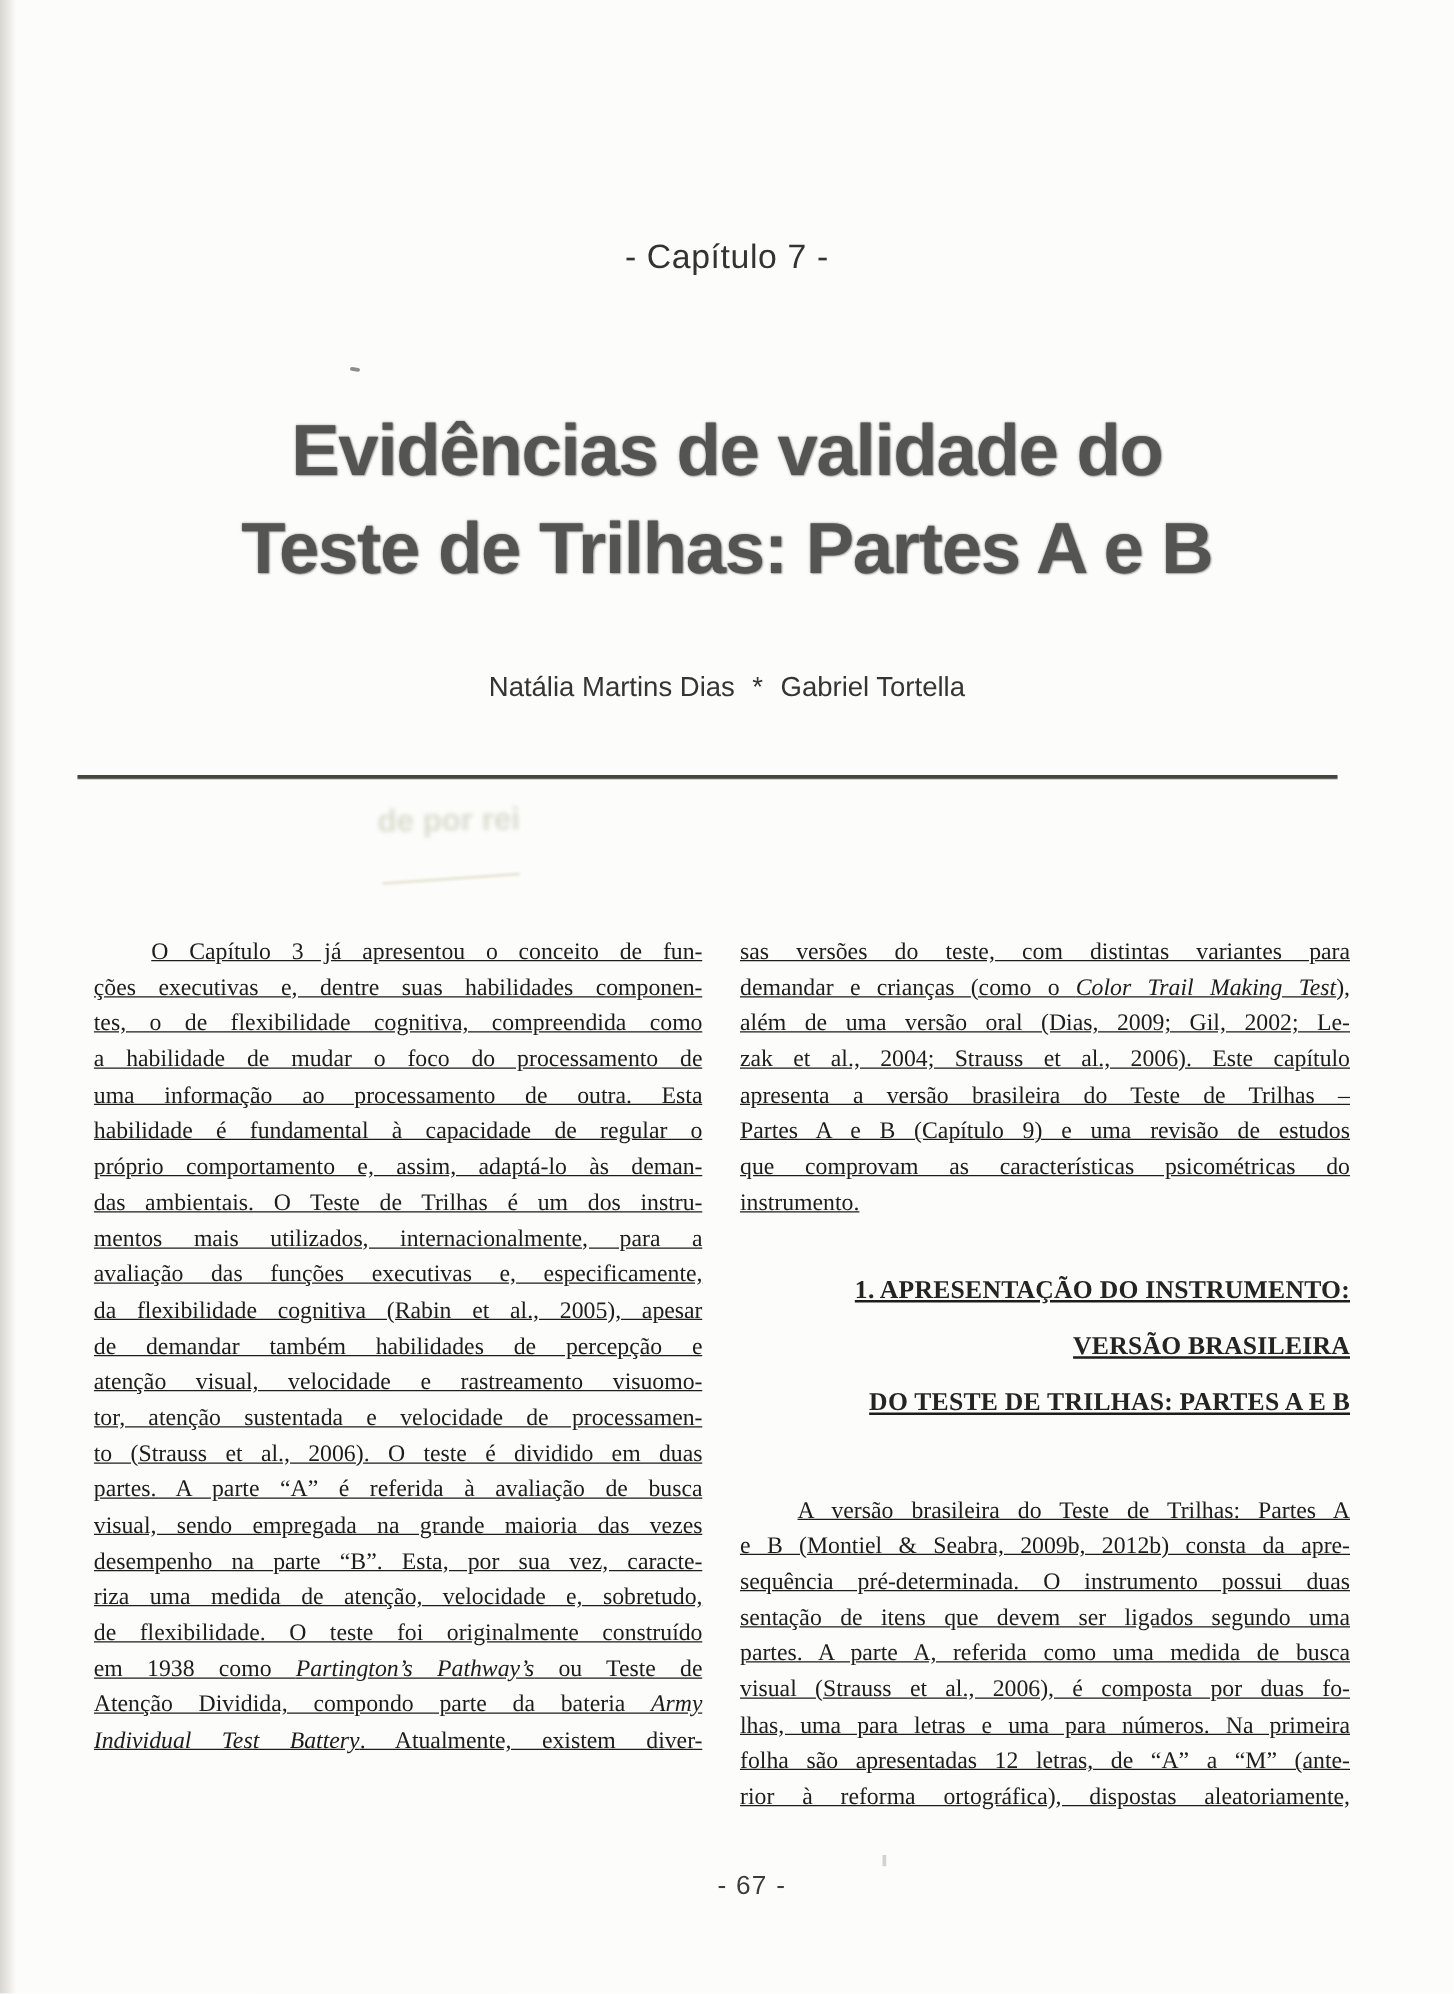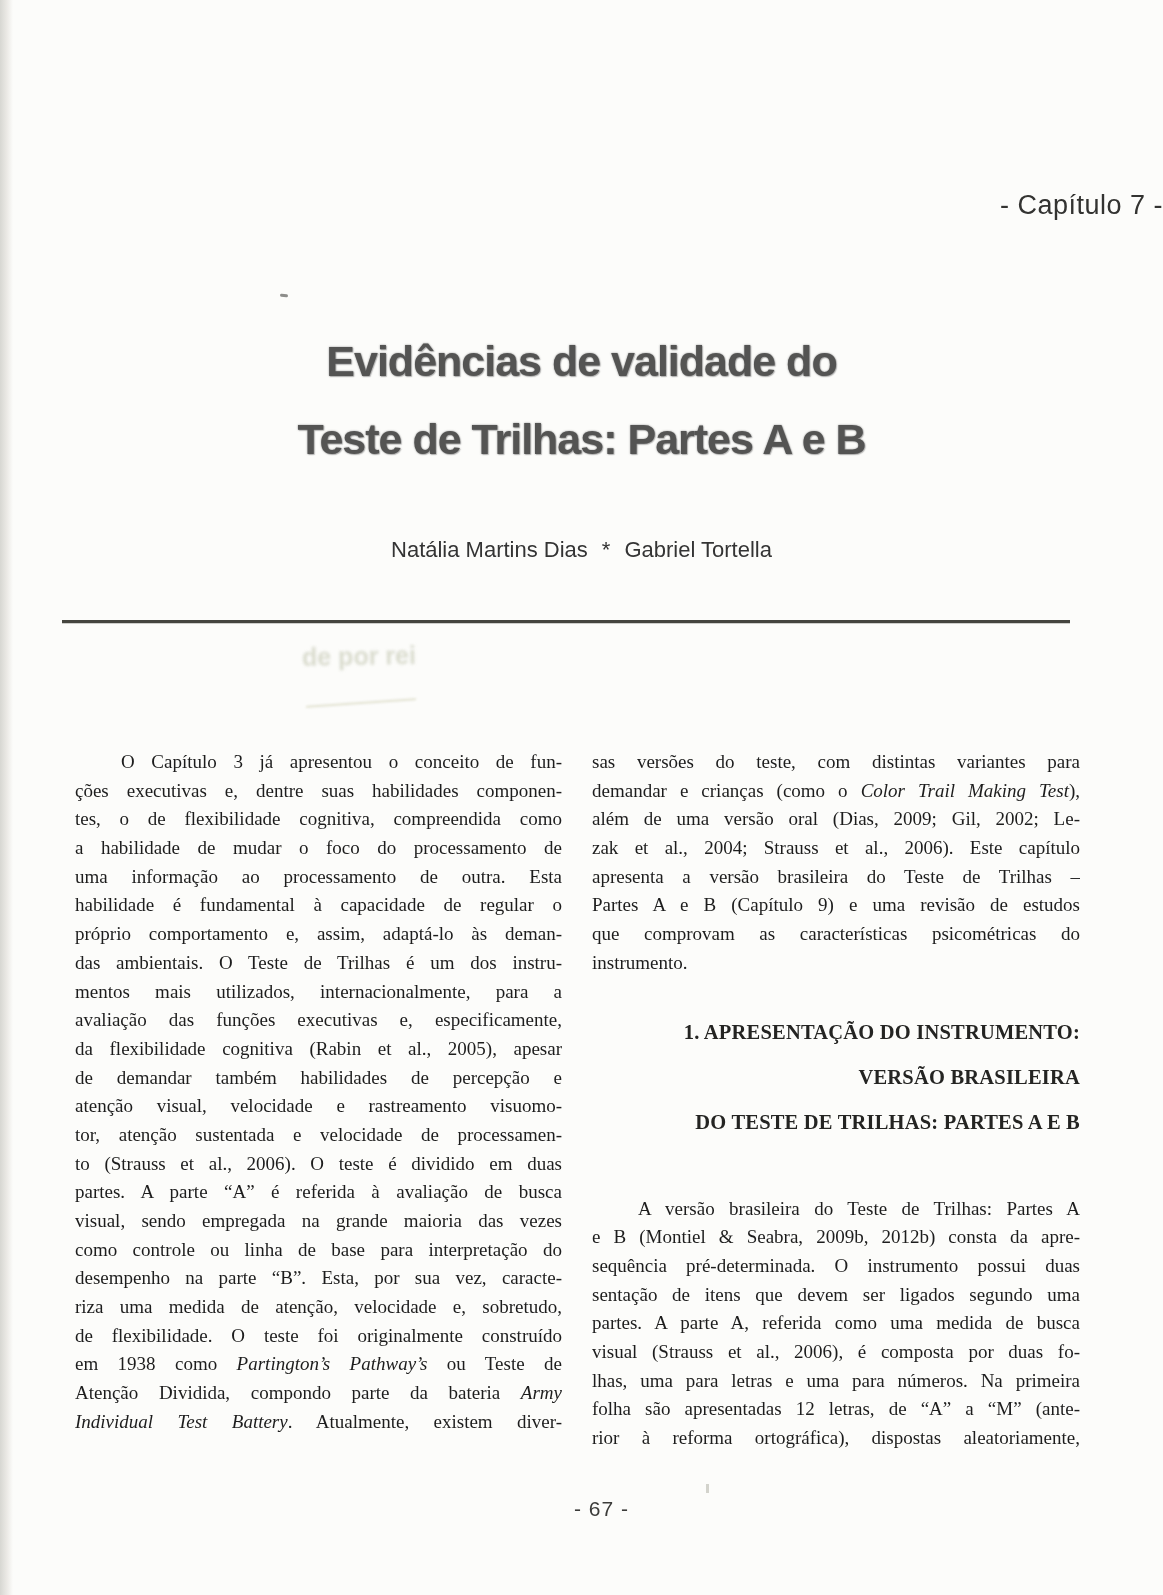--- a/index.html
+++ b/index.html
@@ -6,28 +6,28 @@
   .page{
     position:relative;width:1163px;height:1595px;margin:0 auto;
     background:#fcfcfa;overflow:hidden;
     font-family:"Liberation Serif",serif;
   }
   .scan-edge{
     position:absolute;left:0;top:0;width:13px;height:100%;
     background:linear-gradient(to right,#d7d7d2,#eceae6 55%,rgba(252,252,250,0));
   }
   .chapter-label{
-    position:absolute;top:190px;left:0;width:100%;text-align:right;
+    position:absolute;top:190px;left:0;width:100%;text-align:center;
     font-family:"Liberation Sans",sans-serif;font-size:27px;color:#333331;
     letter-spacing:.5px;
   }
   .title{
     position:absolute;top:322px;left:0;width:100%;text-align:center;
     font-family:"Liberation Sans",sans-serif;font-weight:bold;
-    font-size:43px;line-height:78px;color:#545453;letter-spacing:-1px;
+    font-size:58px;line-height:78px;color:#545453;letter-spacing:-1px;
     text-shadow:0 0 2px rgba(100,100,100,.75), 1px 1px 1px rgba(130,130,130,.45);
   }
   .authors{
     position:absolute;top:537px;left:0;width:100%;text-align:center;
     font-family:"Liberation Sans",sans-serif;font-size:22px;color:#343434;
   }
   .authors .sep{margin:0 14px;}
   .divider{
     position:absolute;top:620px;left:62px;width:1008px;height:3px;
     background:#45453f;box-shadow:0 1px 0 rgba(69,69,63,.25);
@@ -43,21 +43,21 @@
   }
   .mark-dash{
     position:absolute;top:294px;left:280px;width:8px;height:3px;
     background:#8d8d8a;border-radius:2px;transform:rotate(8deg);
   }
   .speck{
     position:absolute;top:1484px;left:706px;width:3px;height:9px;
     background:#d3d3cc;
   }
   .column{
-    position:absolute;top:748px;font-size:19px;line-height:28.7px;color:#1d1d1d;
+    position:absolute;top:748px;font-size:19px;line-height:28.7px;color:#1d1d1d;text-decoration:underline;
   }
   .col-left{left:75px;width:487px;}
   .col-right{left:592px;width:488px;}
   .line{
     text-align:justify;text-align-last:justify;
     height:28.7px;overflow:hidden;
   }
   .line.last-left{text-align-last:left;}
   .line.indent{text-indent:46px;}
   .it{font-style:italic;}
@@ -112,21 +112,20 @@
         <div class="line"><span>das ambientais. O Teste de Trilhas é um dos instru-</span></div>
         <div class="line"><span>mentos mais utilizados, internacionalmente, para a</span></div>
         <div class="line"><span>avaliação das funções executivas e, especificamente,</span></div>
         <div class="line"><span>da flexibilidade cognitiva (Rabin et al., 2005), apesar</span></div>
         <div class="line"><span>de demandar também habilidades de percepção e</span></div>
         <div class="line"><span>atenção visual, velocidade e rastreamento visuomo-</span></div>
         <div class="line"><span>tor, atenção sustentada e velocidade de processamen-</span></div>
         <div class="line"><span>to (Strauss et al., 2006). O teste é dividido em duas</span></div>
         <div class="line"><span>partes. A parte “A” é referida à avaliação de busca</span></div>
         <div class="line"><span>visual, sendo empregada na grande maioria das vezes</span></div>
-        <div class="line"><span>como controle ou linha de base para interpretação do</span></div>
         <div class="line"><span>desempenho na parte “B”. Esta, por sua vez, caracte-</span></div>
         <div class="line"><span>riza uma medida de atenção, velocidade e, sobretudo,</span></div>
         <div class="line"><span>de flexibilidade. O teste foi originalmente construído</span></div>
         <div class="line"><span>em 1938 como </span><span class="it">Partington’s Pathway’s</span><span> ou Teste de</span></div>
         <div class="line"><span>Atenção Dividida, compondo parte da bateria </span><span class="it">Army</span></div>
         <div class="line"><span class="it">Individual Test Battery</span><span>. Atualmente, existem diver-</span></div>
       </div>
     </div>
   <div class="column col-right" id="right-column">
       <div class="paragraph block-0">

